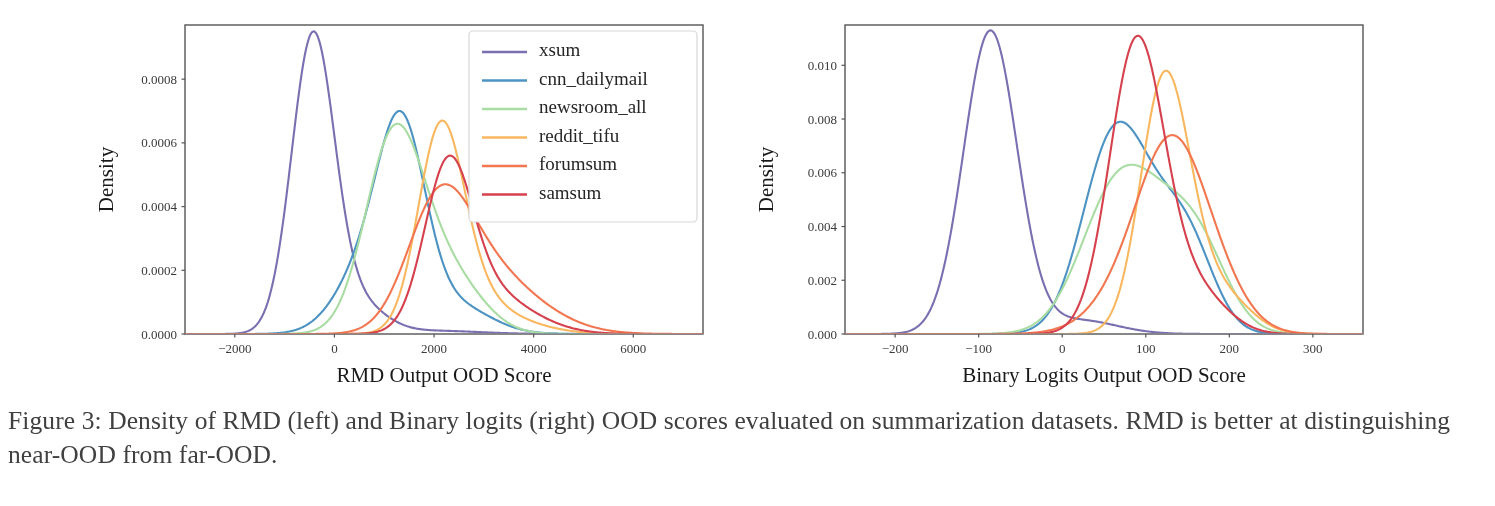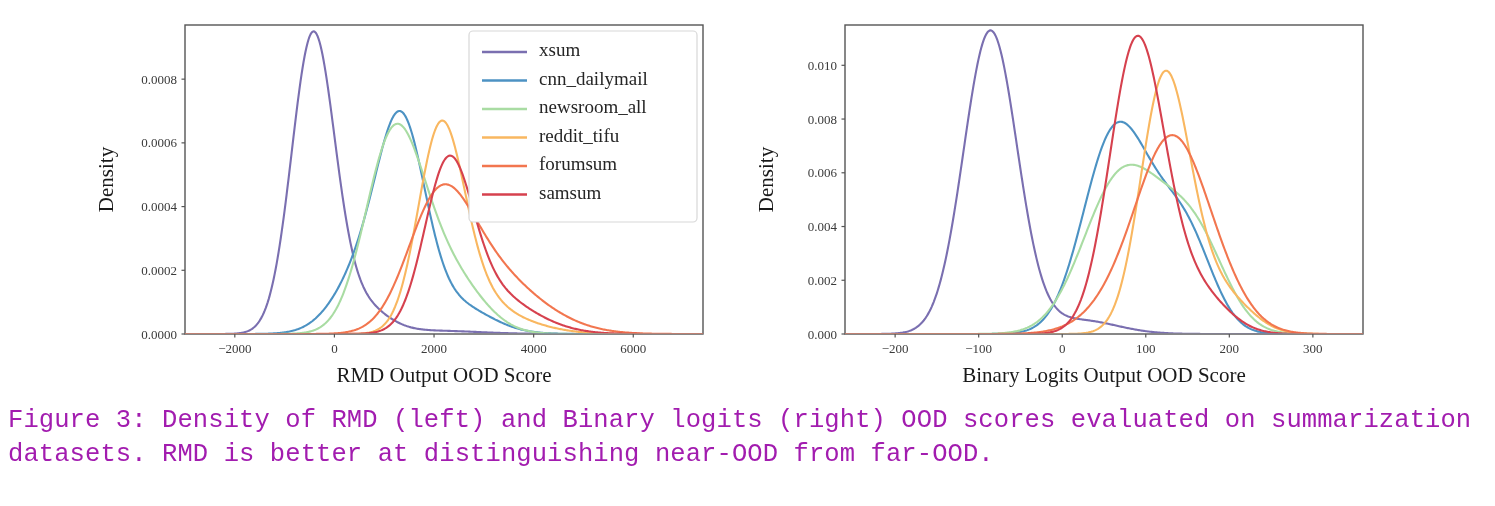--- a/index.html
+++ b/index.html
@@ -72,24 +72,24 @@
     fill: #262626;
     dominant-baseline: middle;
   }
   .legend-swatch { stroke-width: 2.6; }
 
   #caption {
     position: absolute;
     left: 8px;
     top: 404px;
     width: 1470px;
-    font-family: Liberation Mono, monospace;
+    font-family: Liberation Serif, serif;
     font-size: 25.5px;
     line-height: 1.32;
-    color: #a21caf;
+    color: #404040;
     letter-spacing: 0.1px;
   }
 </style>
 </head>
 <body>
 
 <div id="figure">
 
   <div class="panel" id="panel-left">
     <svg class="plot-svg" id="svg-rmd" width="740" height="390">

